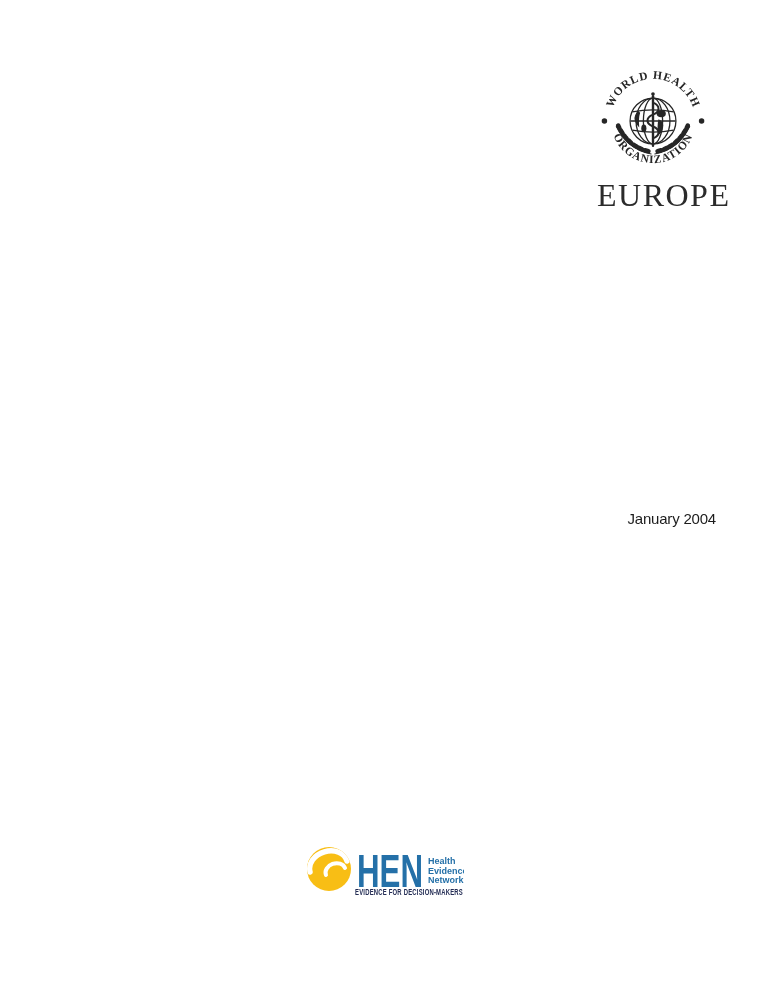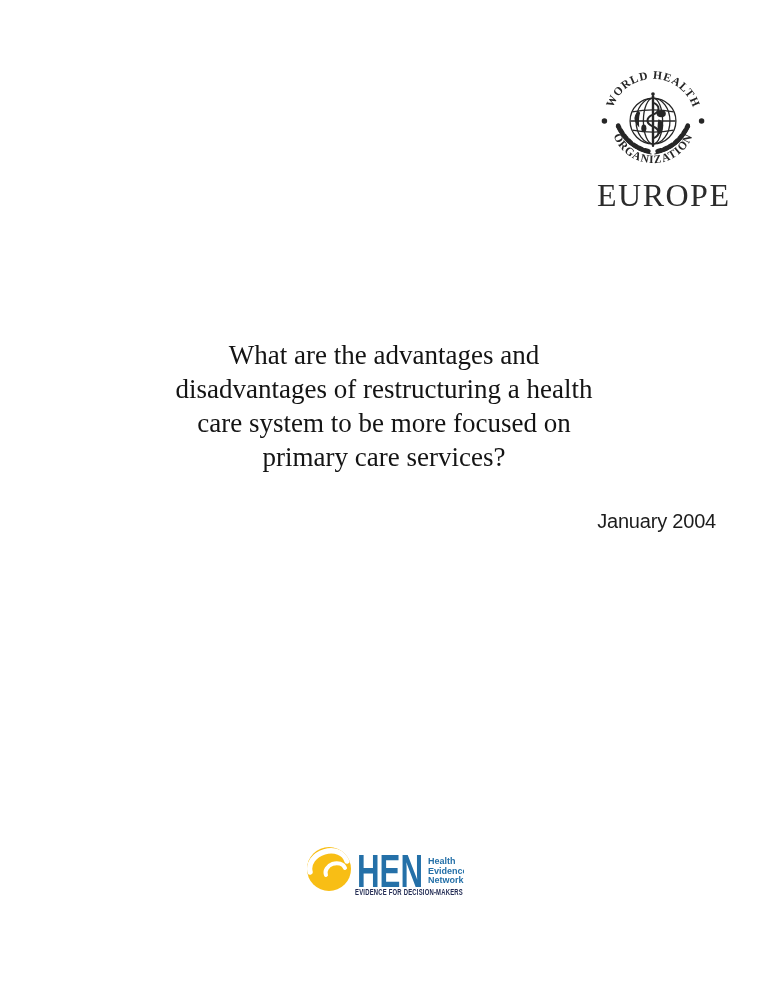--- a/index.html
+++ b/index.html
@@ -31,21 +31,21 @@
     text-align:center;
     font-family:"Liberation Serif", serif;
     font-size:27px; line-height:34px;
     color:#141414;
   }
 
   
   .date {
     position:absolute; top:510px; right:52px;
     font-family:"Liberation Sans", sans-serif;
-    font-size:20px; letter-spacing:-0.2px;
+    font-size:15px; letter-spacing:-0.2px;
     color:#1c1c1c; white-space:nowrap;
   }
 
   
   .hen { position:absolute; left:306px; top:844px; width:158px; height:54px; }
 </style>
 </head>
 <body>
 
 <div class="page">
@@ -94,26 +94,20 @@
       <g stroke="#262626" fill="none" stroke-linecap="round">
         <path d="M58,96 Q32,91 20,66" stroke-width="1.2"></path>
         <path d="M62,96 Q88,91 100,66" stroke-width="1.2"></path>
         <path d="M55,93 Q33,88 22,65" stroke-width="5" stroke-dasharray="4 3"></path>
         <path d="M65,93 Q87,88 98,65" stroke-width="5" stroke-dasharray="4 3"></path>
       </g>
     </svg>
     <div class="who-region">EUROPE</div>
   </div>
 
-  <div class="title">
-    <div>What are the advantages and</div>
-    <div>disadvantages of restructuring a health</div>
-    <div>care system to be more focused on</div>
-    <div>primary care services?</div>
-  </div>
 
   <div class="date">January 2004</div>
 
   <svg class="hen" width="158" height="54" viewBox="0 0 158 54" aria-hidden="true">
     <defs>
       <clipPath id="henCircleClip">
           <circle cx="23" cy="25" r="22"></circle>
         </clipPath>
     </defs>
     <g>

